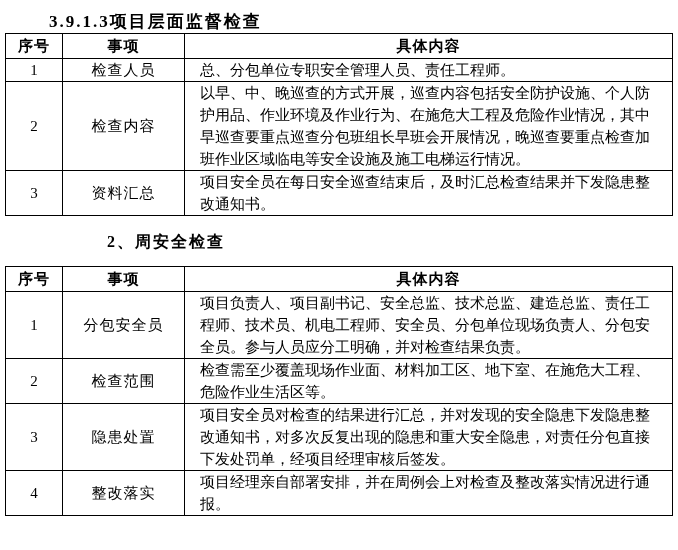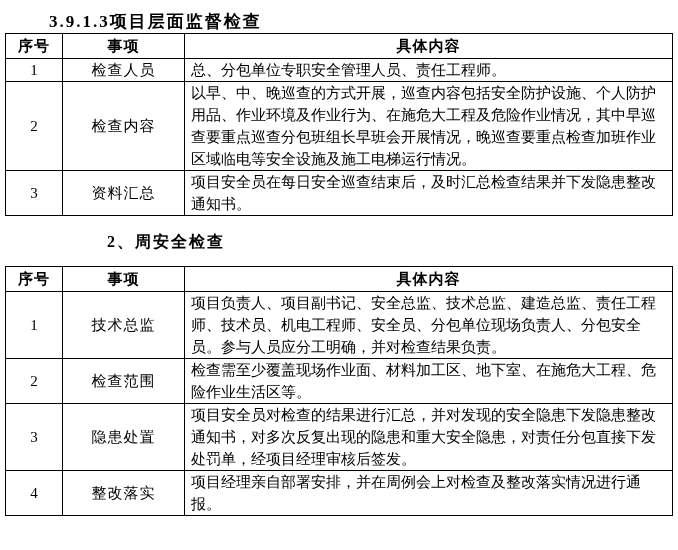--- a/index.html
+++ b/index.html
@@ -62,21 +62,21 @@
   td.no {
     text-align: center;
     font-family: "Liberation Serif", "DejaVu Serif", serif;
   }
   td.item {
     text-align: center;
     letter-spacing: 1px;
   }
   td.content {
     text-align: left;
-    padding: 0 6px;
+    padding: 0 15px;
     line-height: 22px;
   }
   td { padding: 1px 2px; }
 </style>
 </head>
 <body>
 
 <div class="doc">
   <div class="heading">
     <span class="num">3.9.1.3</span><span class="ttl">项目层面监督检查</span>
@@ -123,21 +123,21 @@
         <thead>
           <tr>
             <th>序号</th>
             <th>事项</th>
             <th>具体内容</th>
           </tr>
         </thead>
         <tbody>
           <tr>
             <td class="no">1</td>
-            <td class="item">技术总监</td>
+            <td class="item">分包安全员</td>
             <td class="content">项目负责人、项目副书记、安全总监、技术总监、建造总监、责任工程师、技术员、机电工程师、安全员、分包单位现场负责人、分包安全员。参与人员应分工明确，并对检查结果负责。</td>
           </tr>
           <tr>
             <td class="no">2</td>
             <td class="item">检查范围</td>
             <td class="content">检查需至少覆盖现场作业面、材料加工区、地下室、在施危大工程、危险作业生活区等。</td>
           </tr>
           <tr>
             <td class="no">3</td>
             <td class="item">隐患处置</td>

